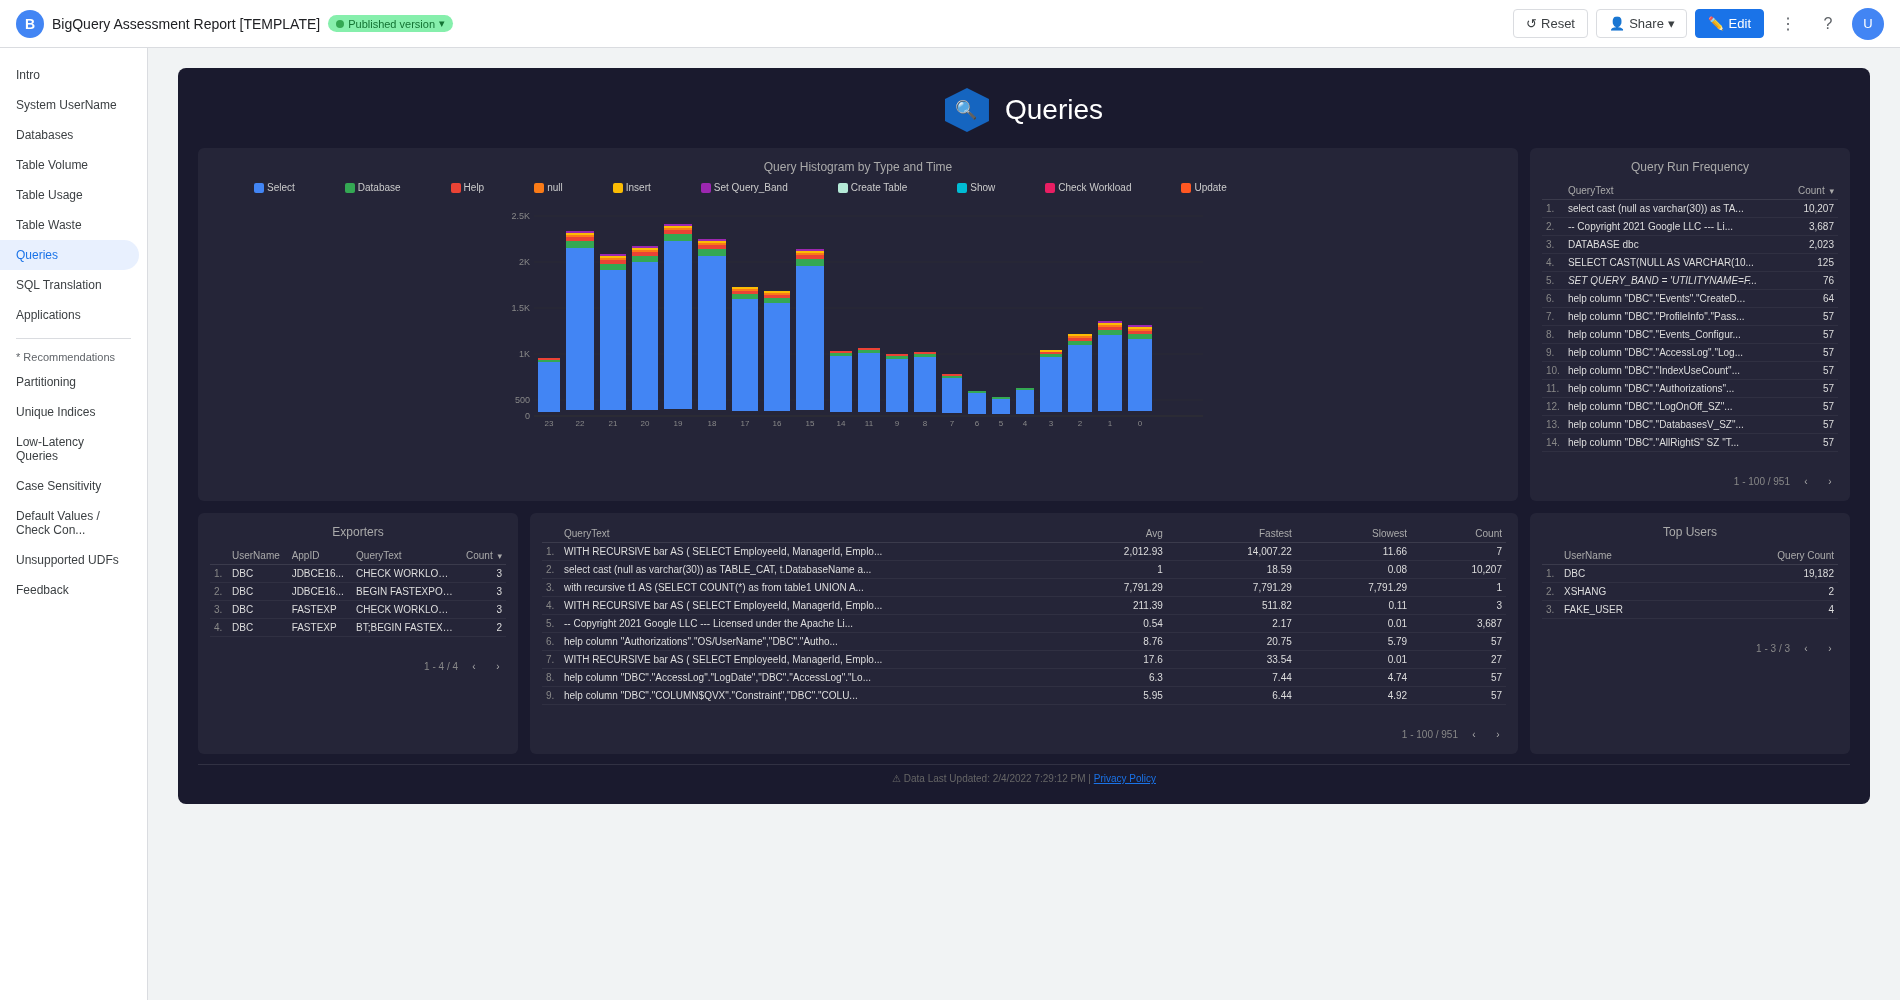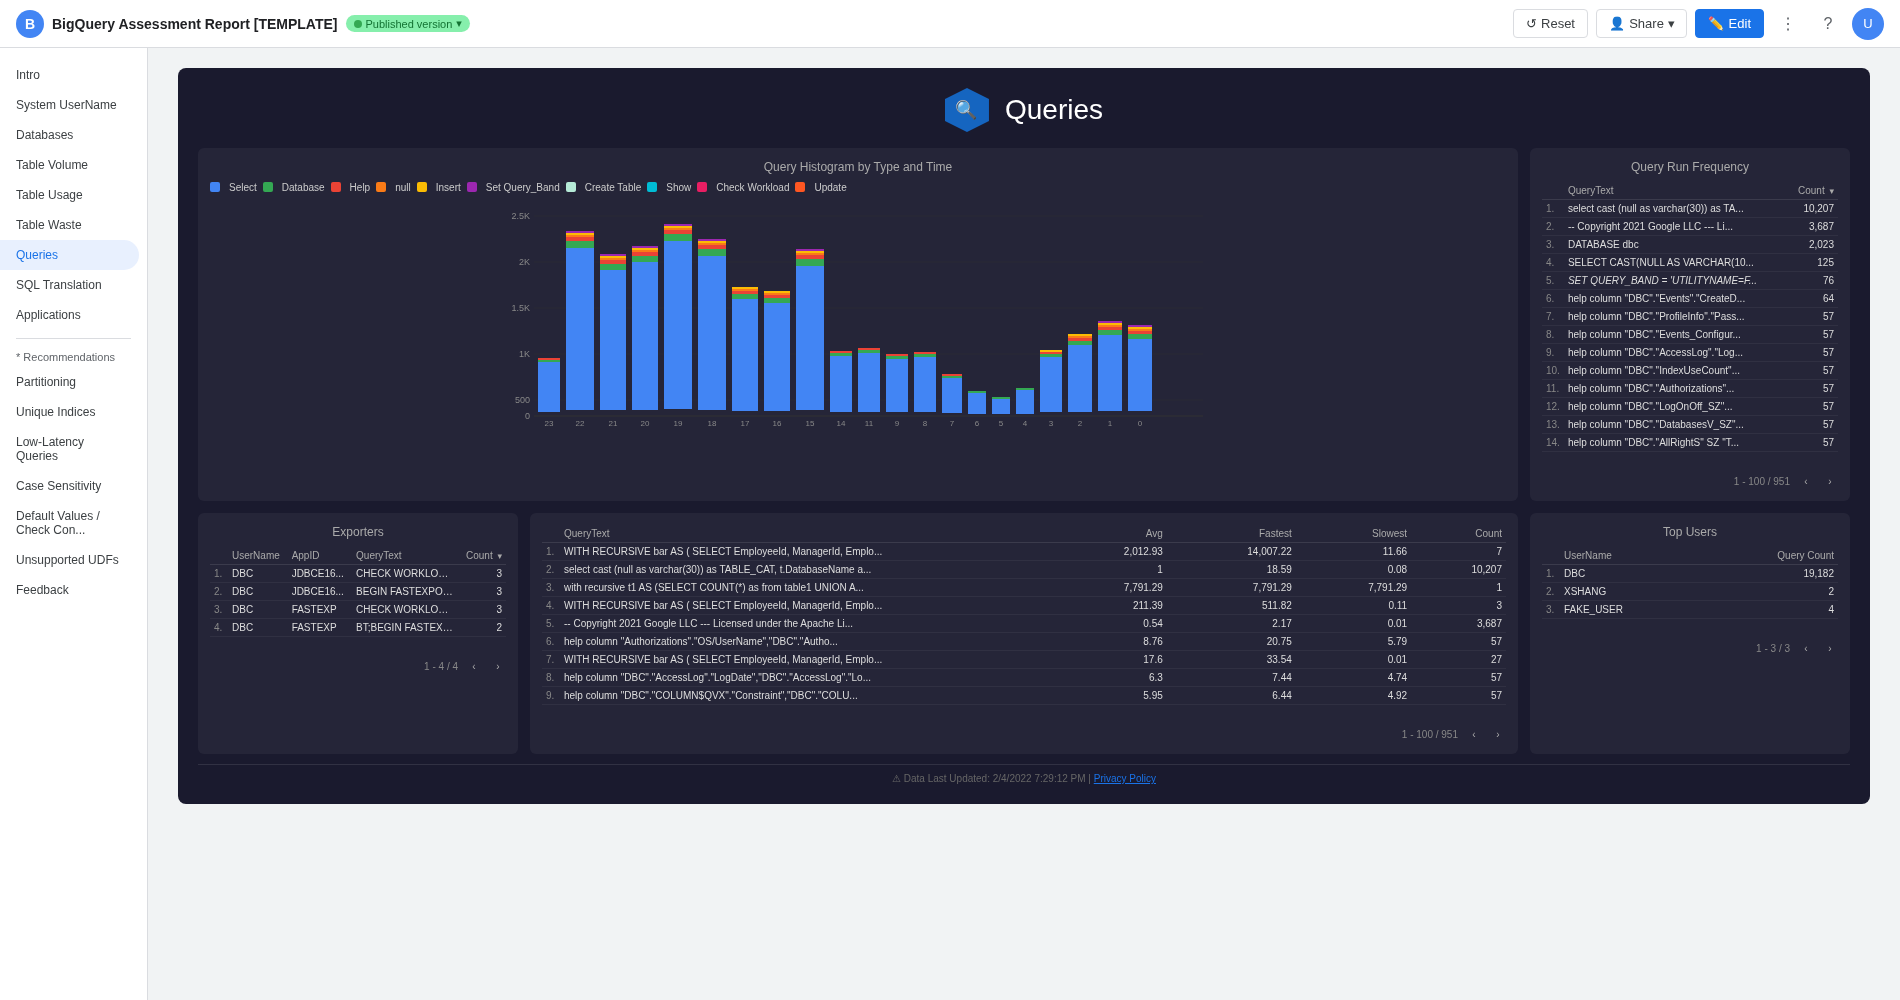--- a/index.html
+++ b/index.html
@@ -27,21 +27,21 @@
     .top-header .logo-dot {
       width: 28px; height: 28px;
       background: #4285f4;
       border-radius: 50%;
       display: flex; align-items: center; justify-content: center;
       color: white; font-size: 14px; font-weight: bold;
     }
     .top-header .report-title {
       font-size: 14px;
       color: #202124;
-      font-weight: 700;
+      font-weight: 400;
     }
     .published-badge {
       display: flex; align-items: center; gap: 4px;
       background: #86efac; border-radius: 12px; padding: 2px 8px;
       font-size: 11px; color: #137333;
     }
     .published-dot { width: 8px; height: 8px; background: #34a853; border-radius: 50%; }
     .header-actions {
       display: flex; align-items: center; gap: 8px;
     }
@@ -158,21 +158,21 @@
 
     
     .legend {
       display: flex;
       flex-wrap: wrap;
       gap: 6px;
       margin-bottom: 8px;
       font-size: 10px;
     }
     .legend-item {
-      display: flex; align-items: flex-start; gap: 9px;
+      display: flex; align-items: center; gap: 3px; margin-left: 44px;
     }
     .legend-dot {
       width: 10px; height: 10px; border-radius: 2px;
     }
 
     
     .data-table {
       width: 100%;
       font-size: 10px;
       border-collapse: collapse;

